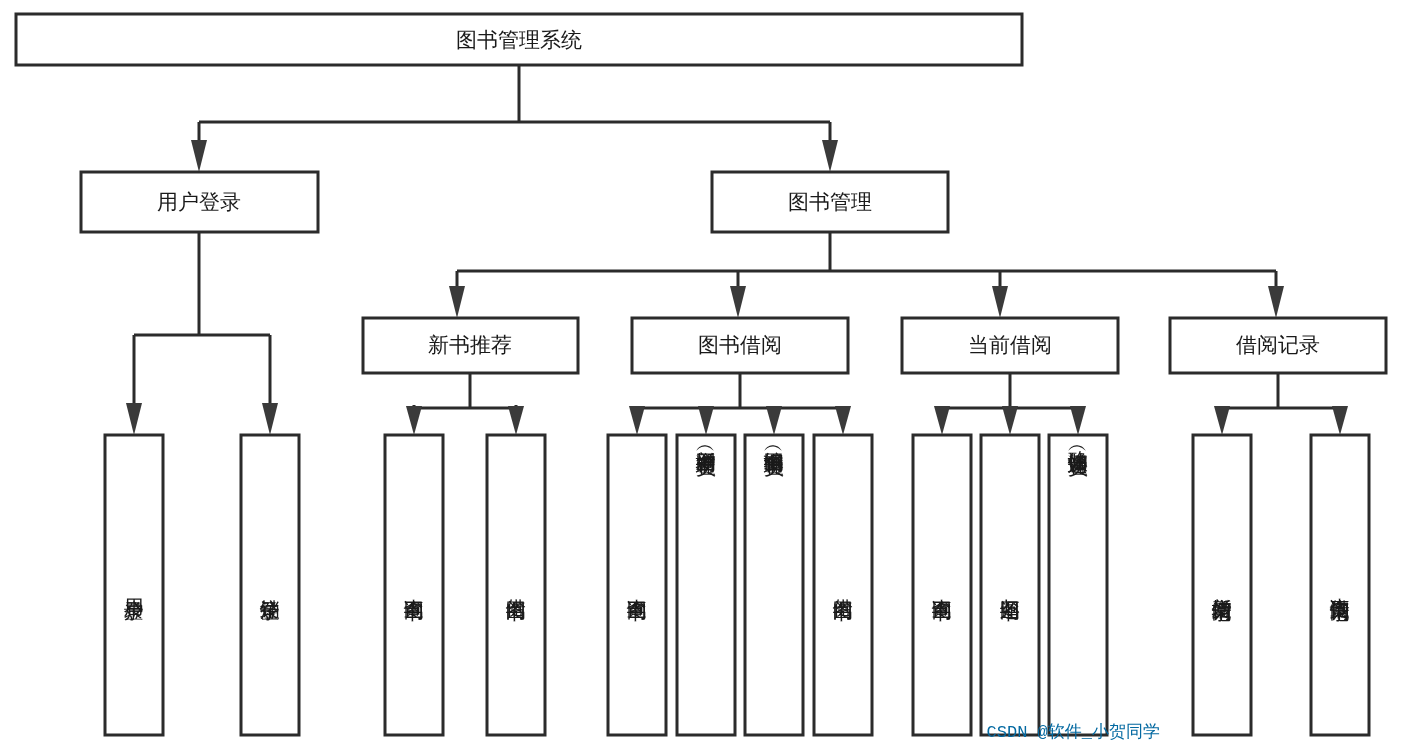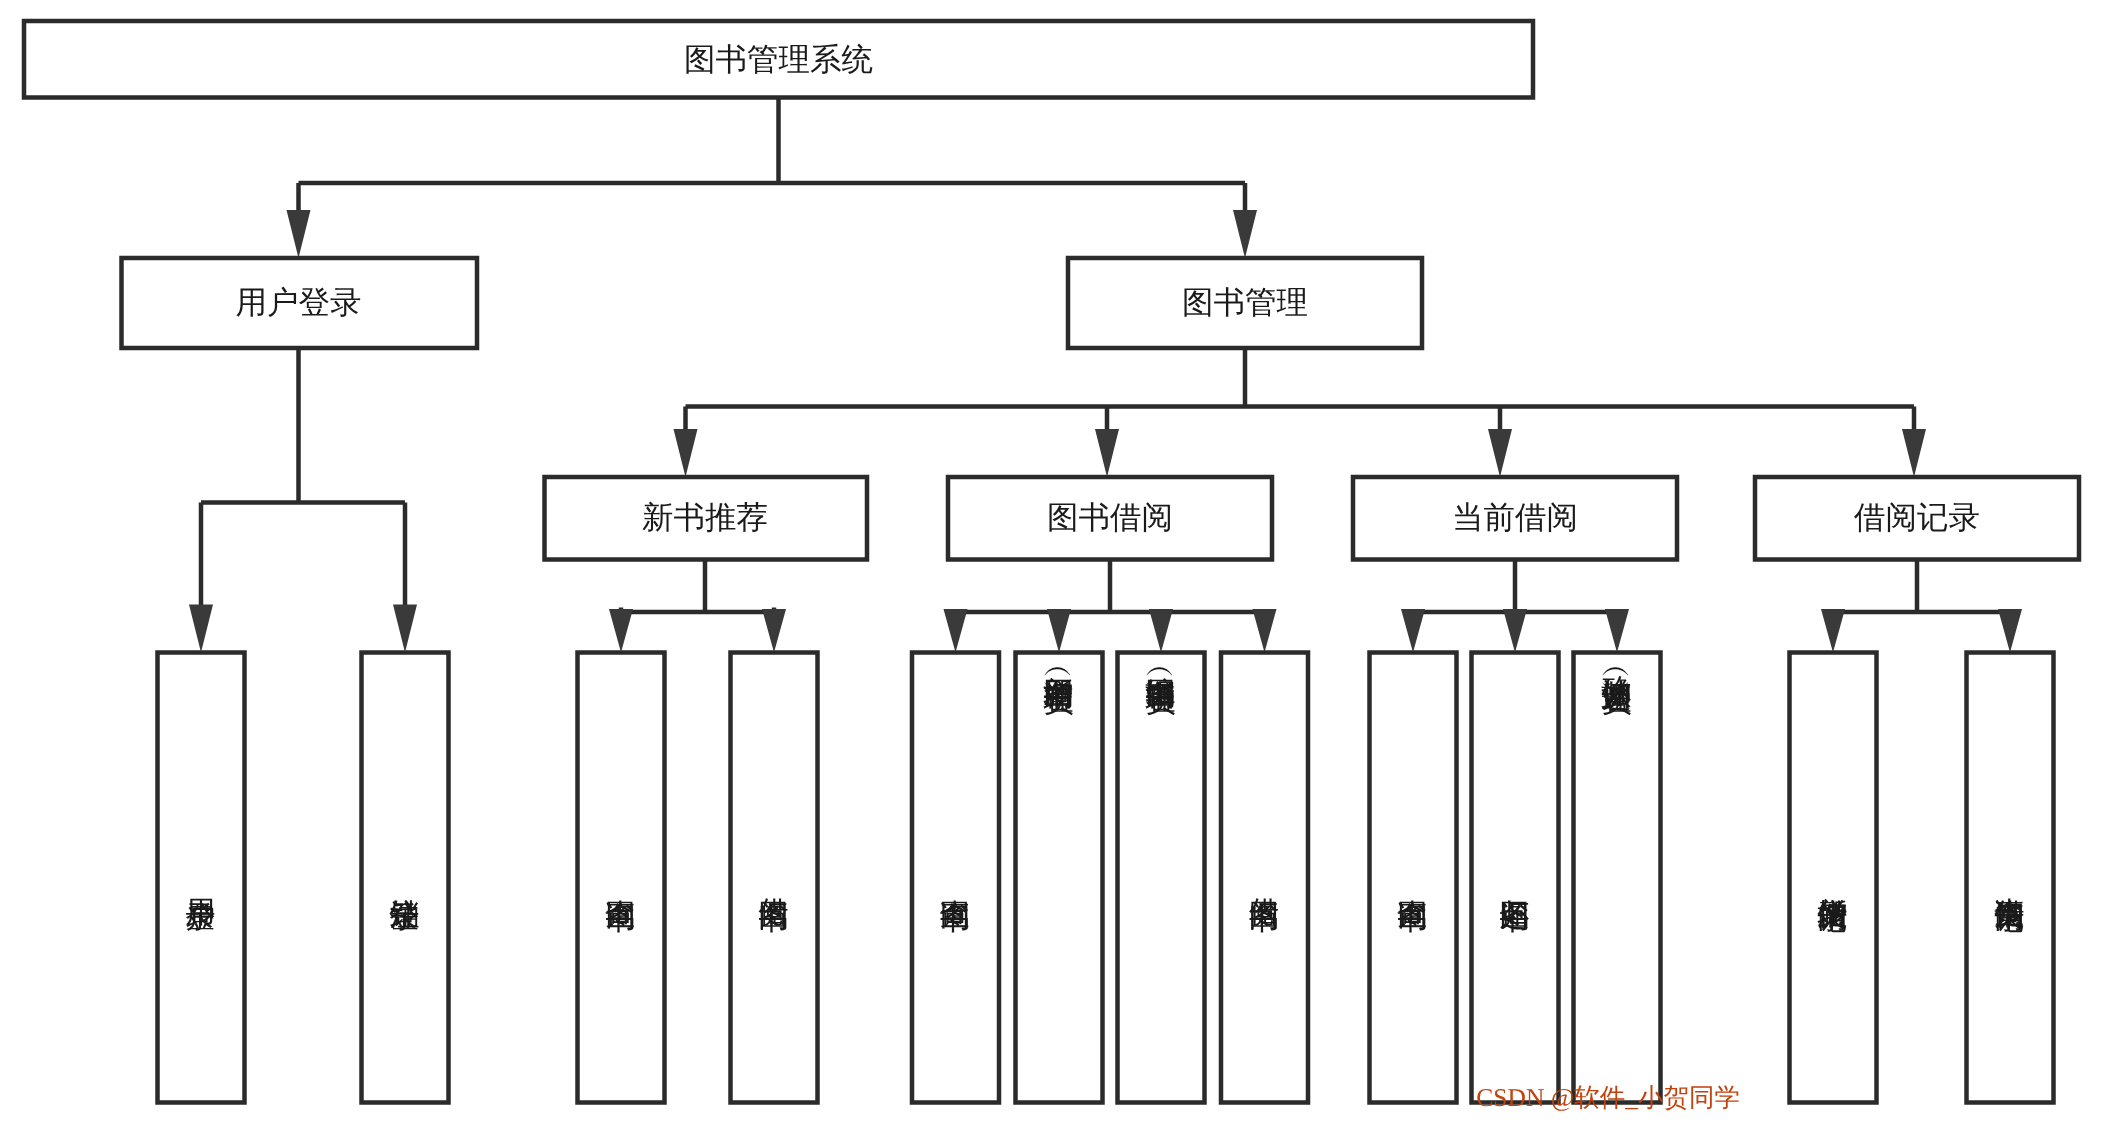--- a/index.html
+++ b/index.html
@@ -69,23 +69,23 @@
     line-height: 1.12;
     color: #1a1a1a;
     letter-spacing: 1px;
     white-space: nowrap;
     text-align: center;
   }
   .watermark {
     position: absolute;
     right: 8px;
     bottom: 4px;
-    font-family: Liberation Serif, serif;
+    font-family: Liberation Mono, monospace;
     font-size: 17px;
-    color: #c2410c;
+    color: #0369a1;
     white-space: nowrap;
     pointer-events: none;
   }
 </style>
 </head>
 <body>
 
 <div id="diagram-root">
 
   <svg class="diagram-canvas" viewBox="0 0 1405 747" xmlns="http://www.w3.org/2000/svg">

